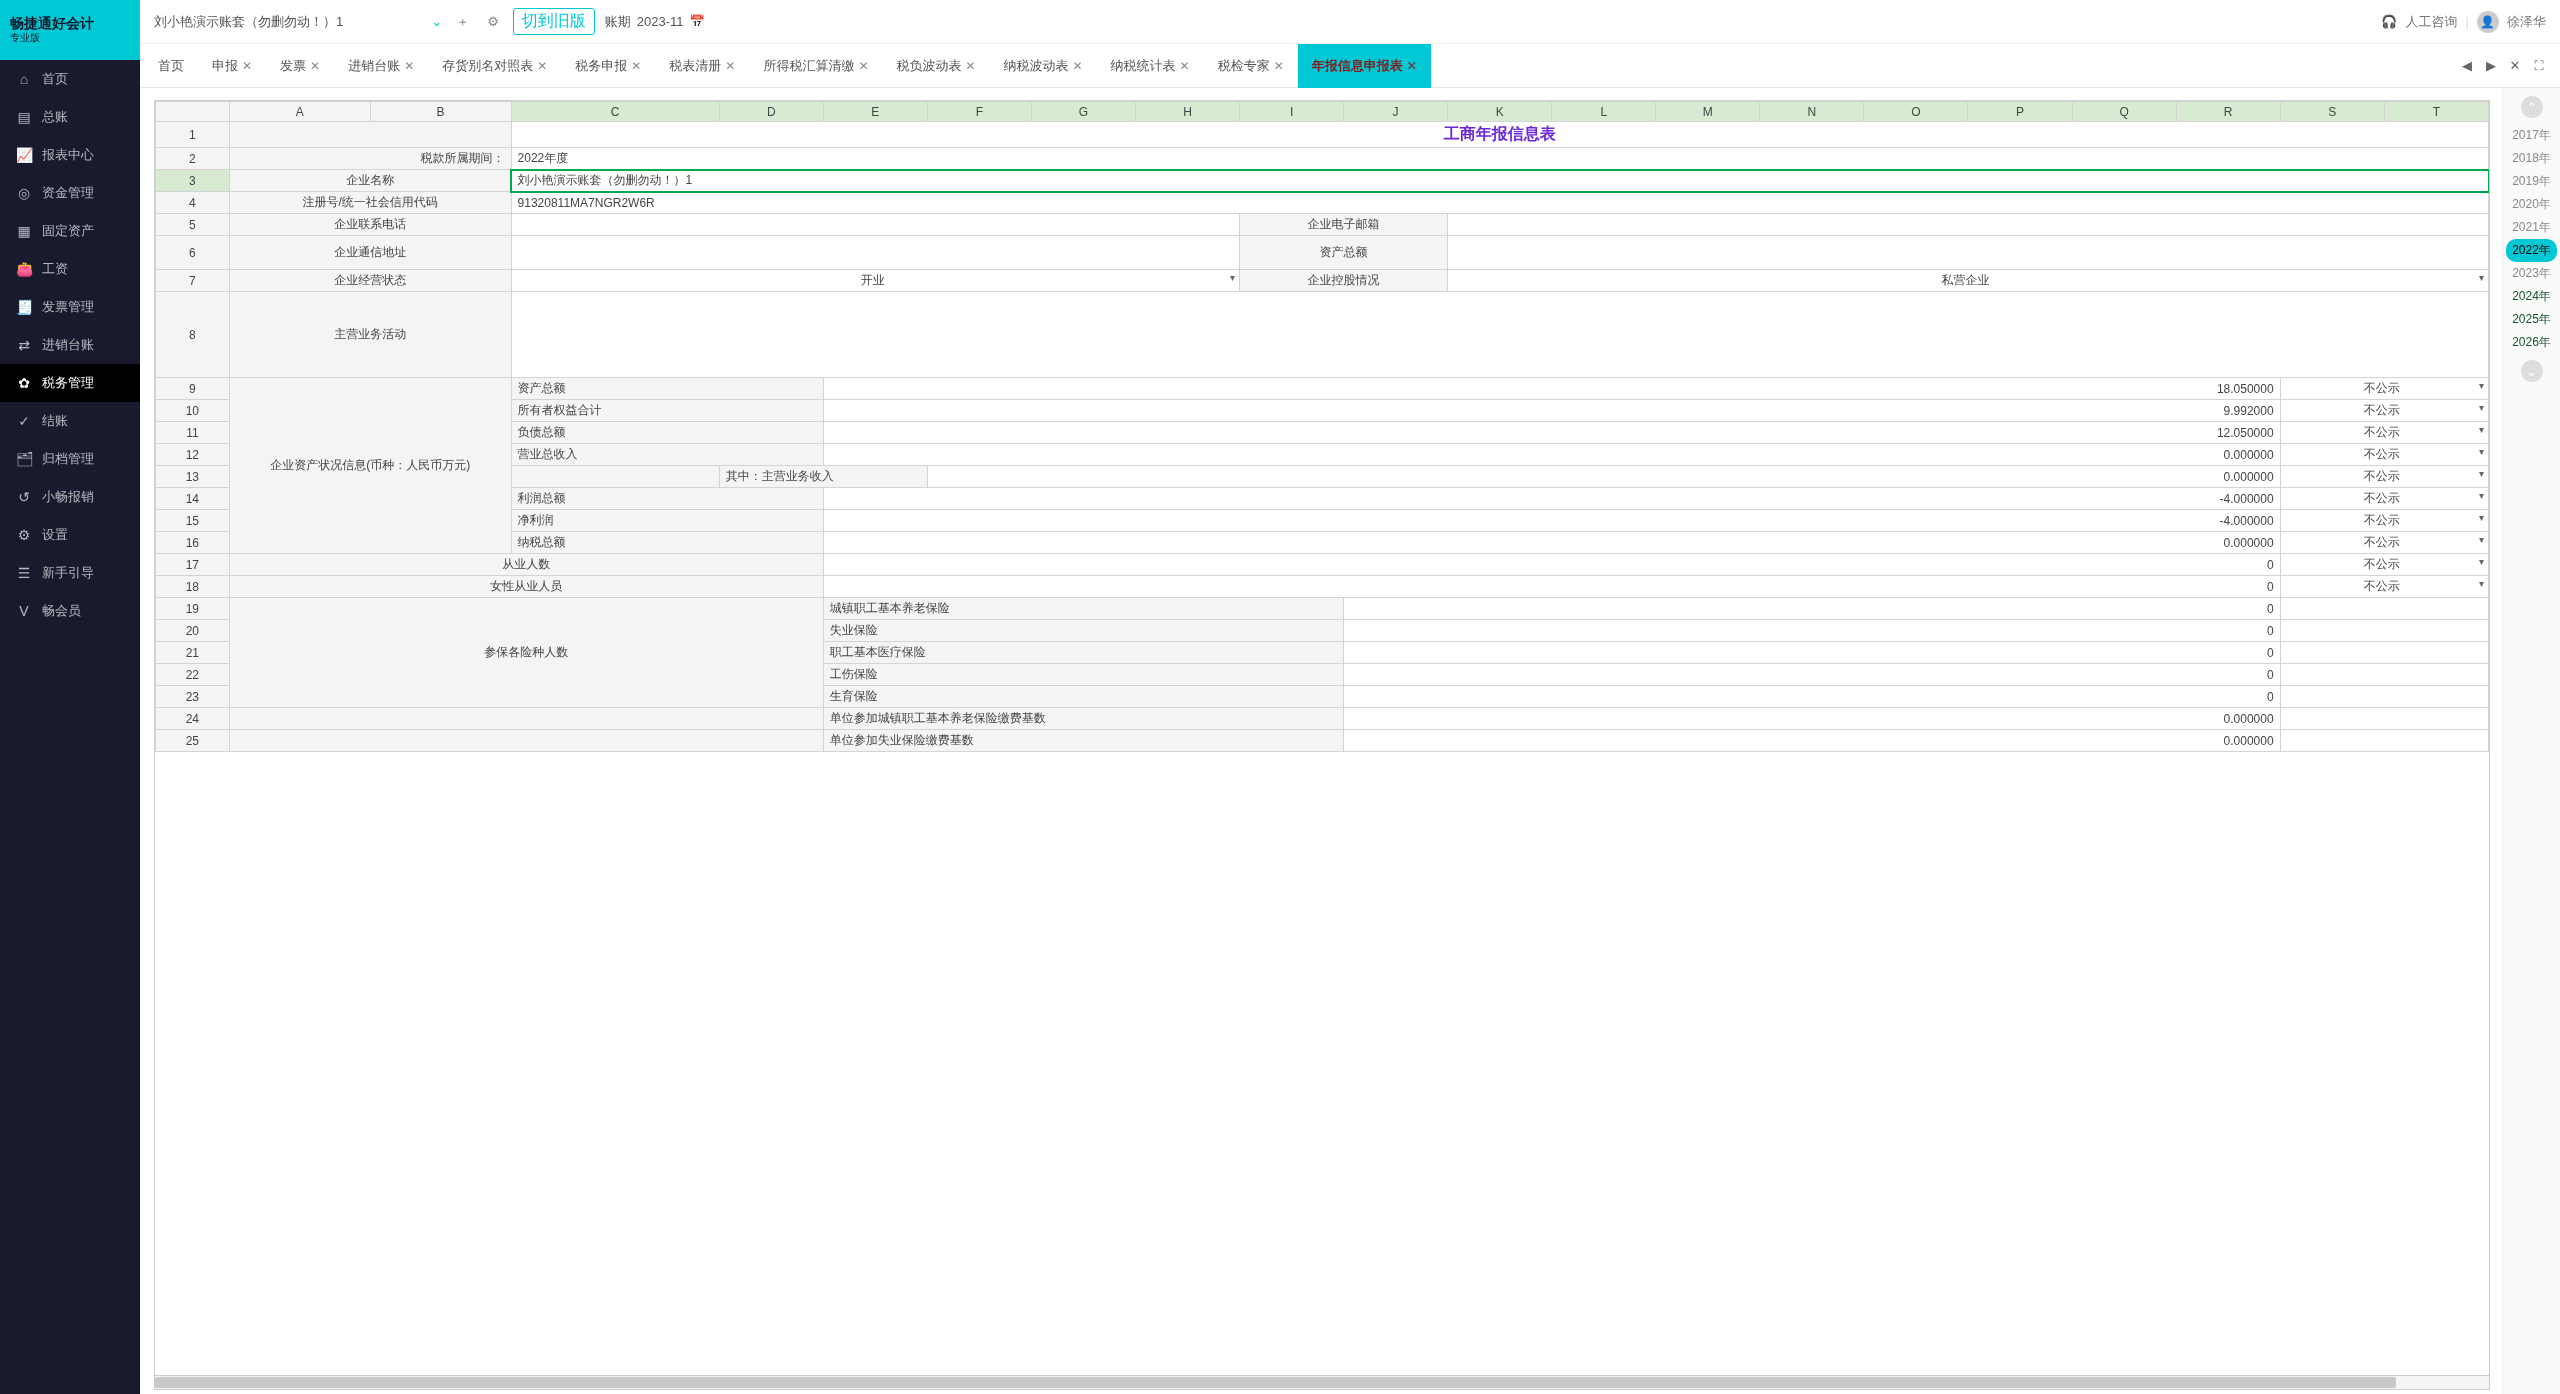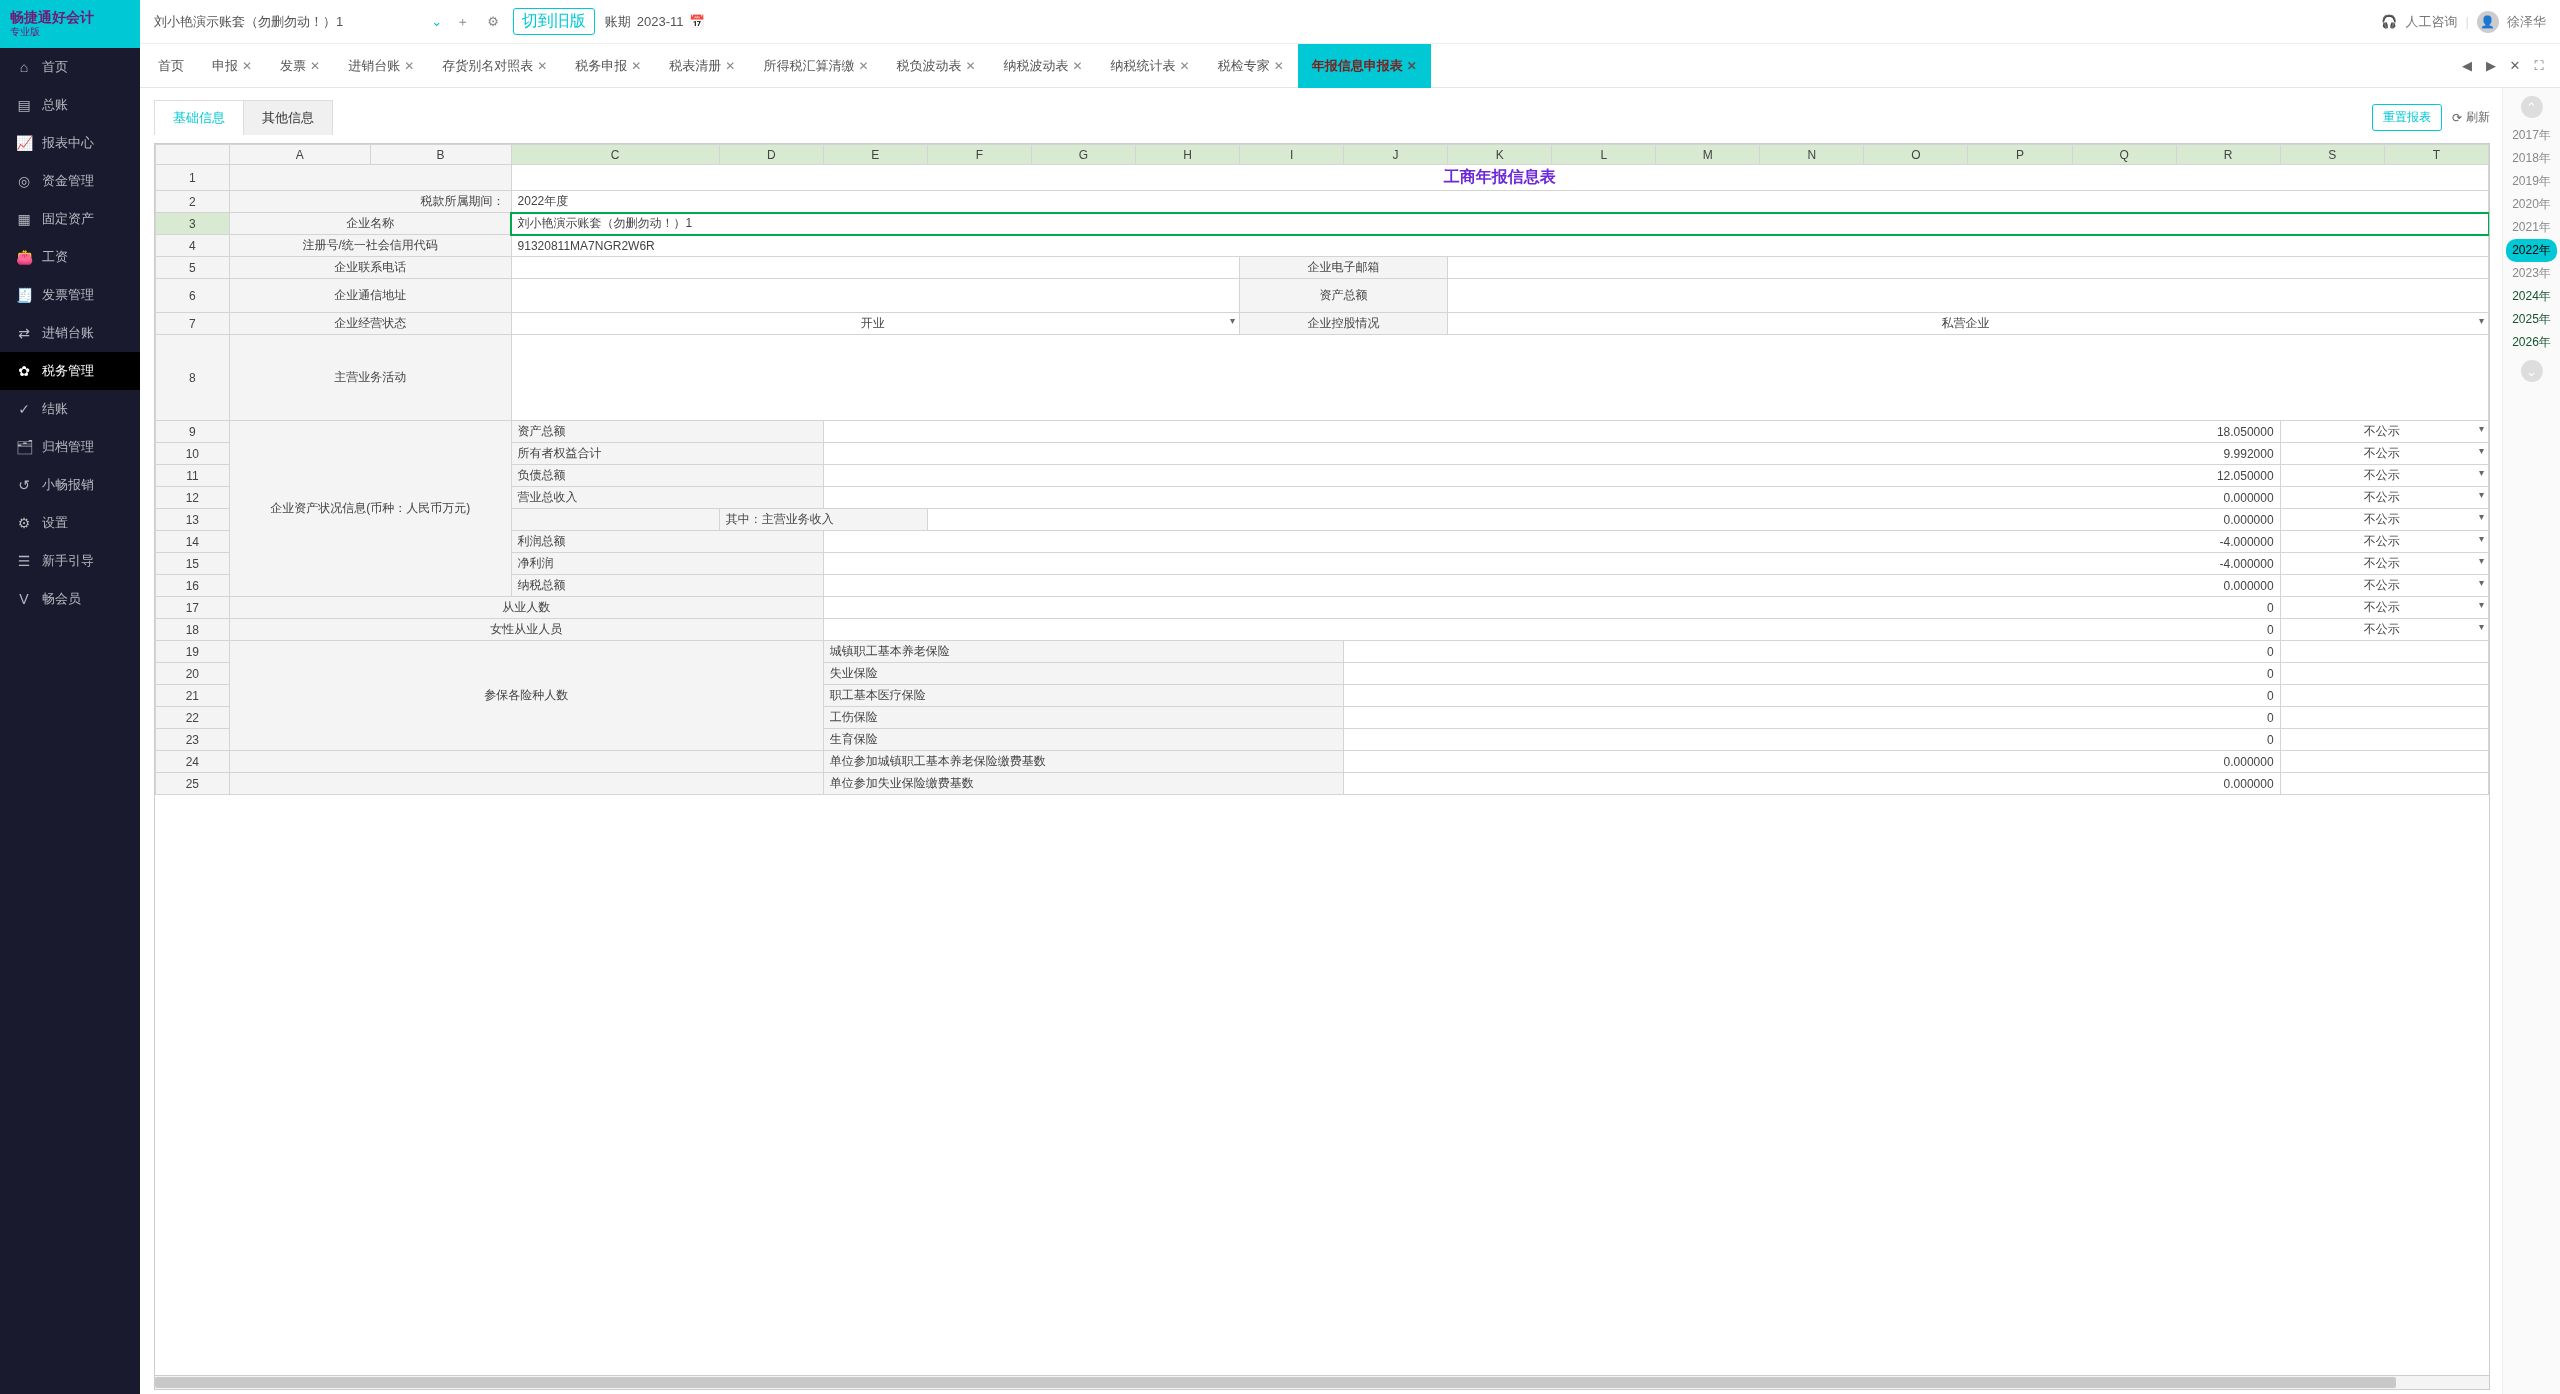--- a/index.html
+++ b/index.html
@@ -1,19 +1,19 @@
 <!DOCTYPE html>
 <html><head>
 <meta charset="utf-8">
 <style>
 * { margin: 0; padding: 0; box-sizing: border-box; }
 body { font-family: "Microsoft YaHei", -apple-system, sans-serif; font-size: 13px; color: #333; background: #fff; overflow: hidden; }
 .app { display: flex; height: 100vh; width: 100vw; }
 .sidebar { width: 140px; background: #1a1a2e; color: #b8b8c0; display: flex; flex-direction: column; flex-shrink: 0; }
-.logo-area { height: 48px; background: #00c8d4; color: #701a75; display: flex; align-items: center; padding: 0 10px; font-size: 14px; font-weight: bold; }
+.logo-area { height: 60px; background: #00c8d4; color: #0f172a; display: flex; align-items: center; padding: 0 10px; font-size: 14px; font-weight: bold; }
 .logo-area .pro { font-size: 10px; display: block; font-weight: normal; margin-top: -2px; }
 .nav-item { display: flex; align-items: center; height: 38px; padding: 0 16px; cursor: pointer; gap: 10px; }
 .nav-item.active { background: #000; color: #fff; }
 .nav-item .icon { width: 16px; text-align: center; font-size: 14px; }
 .main { flex: 1; display: flex; flex-direction: column; min-width: 0; }
 .topbar { height: 44px; border-bottom: 1px solid #eee; display: flex; align-items: center; padding: 0 14px; gap: 10px; }
 .account-select { display: flex; align-items: center; gap: 8px; color: #555; }
 .chevron { color: #00c8d4; margin-left: 80px; }
 .plus-ic, .gear-ic { color: #888; cursor: pointer; padding: 0 4px; }
 .old-btn { border: 1px solid #00c8d4; color: #00c8d4; padding: 2px 8px; border-radius: 3px; cursor: pointer; font-size: 16px; }
@@ -217,33 +217,20 @@
       <div class="tab-nav-ctrl">
         <span>◀</span>
         <span>▶</span>
         <span>✕</span>
         <span>⛶</span>
       </div>
     </div>
 
     <div class="content">
       <div class="sheet-area">
-        <div class="sheet-header">
-          <div class="inner-tabs" id="inner-tabs">
-              <div class="inner-tab active">基础信息</div>
-              <div class="inner-tab">其他信息</div>
-            </div>
-          <div class="sheet-actions">
-            <span class="btn-reset">重置报表</span>
-            <span class="btn-refresh">
-              <span>⟳</span>
-              <span>刷新</span>
-            </span>
-          </div>
-        </div>
 
         <div class="grid-wrap">
           <table class="grid" id="grid">
               <colgroup>
                 <col style="width:34px">
                 <col style="width:65px">
                 <col style="width:65px">
                 <col style="width:96px">
                 <col style="width:48px">
                 <col style="width:48px">

